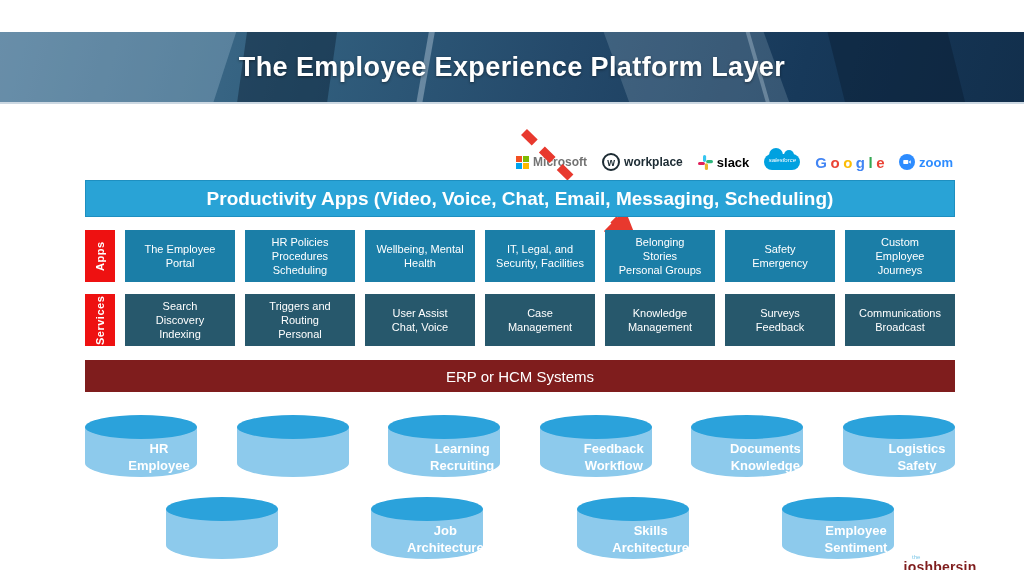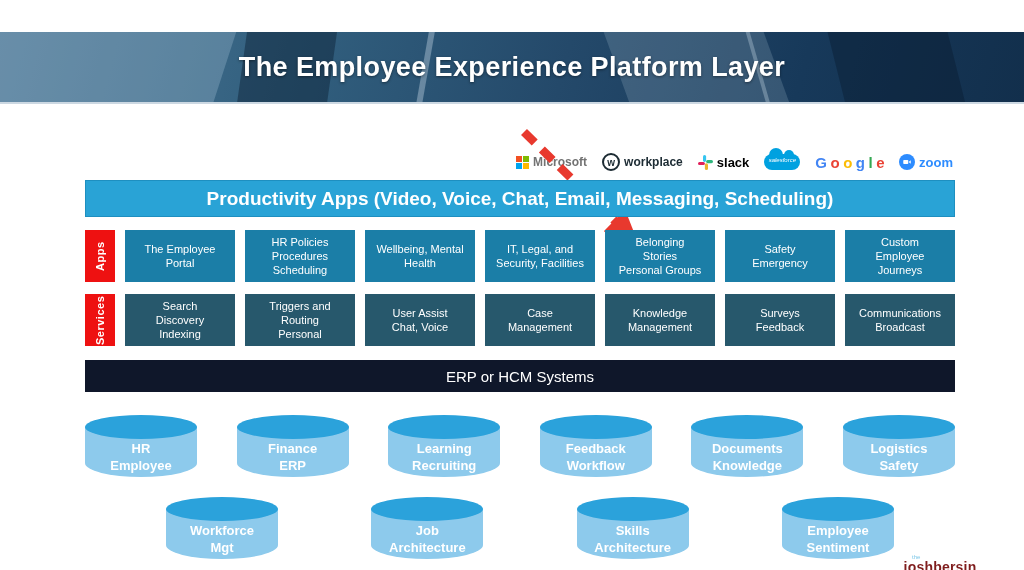--- a/index.html
+++ b/index.html
@@ -62,33 +62,33 @@
     display:flex; align-items:center; justify-content:center;
     writing-mode:vertical-rl; transform:rotate(180deg); letter-spacing:0.5px; flex:0 0 30px;
   }
   .box {
     flex:1; display:flex; align-items:center; justify-content:center; text-align:center;
     color:#fff; font-size:11px; line-height:1.3; white-space:pre-line;
   }
   .app-box { background:#1B7EA7; }
   .service-box { background:#27586C; }
   .erp-bar {
-    margin-top:14px; height:32px; background:#0f172a;
+    margin-top:14px; height:32px; background:#7f1d1d;
     display:flex; align-items:center; justify-content:center;
     color:#fff; font-size:15px;
   }
   
   .cyl-row { position:absolute; display:flex; justify-content:space-between; }
   .row1 { left:85px; top:383px; width:870px; }
   .row2 { left:166px; top:465px; width:728px; }
   .cyl { position:relative; width:112px; height:74px; }
   .cyl-top { position:absolute; top:0; left:0; width:112px; height:24px; border-radius:50%; background:#2BA2DB; }
   .cyl-body { position:absolute; top:12px; left:0; width:112px; height:50px; background:#8DCAEC;
     border-radius:0 0 56px 56px / 0 0 14px 14px; }
-  .cyl-label { position:absolute; top:26px; left:0; width:100%; text-align:center;
+  .cyl-label { position:absolute; top:26px; left:18px; width:100%; text-align:center;
     color:#fff; font-weight:bold; font-size:13px; line-height:1.3; white-space:pre-line; }
   
   .copyright { position:absolute; left:48px; bottom:11px; font-size:9px; color:#8a948c; }
   .jb-logo { position:absolute; right:46px; bottom:10px; width:76px; text-align:center; line-height:1; }
   .jb-the { display:block; text-align:left; margin-left:10px; color:#7EC8E8; font-size:6px; }
   .jb-name { display:block; color:#7f1d1d; font-size:14px; font-weight:bold; letter-spacing:0.2px; }
   .jb-company { display:block; text-align:right; margin-right:2px; color:#7EC8E8; font-size:8px; }
   .page-num { position:absolute; right:28px; bottom:13px; font-size:9px; font-weight:bold; color:#333; }
 </style>
 </head>
@@ -212,22 +212,20 @@
   <div class="cyl-row row1">
     <div class="cyl">
       <div class="cyl-body"></div>
         <div class="cyl-top"></div>
       <div class="cyl-label">HR
 Employee</div>
     </div>
     <div class="cyl">
       <div class="cyl-body"></div>
         <div class="cyl-top"></div>
-      <div class="cyl-label">Finance
-ERP</div>
     </div>
     <div class="cyl">
       <div class="cyl-body"></div>
         <div class="cyl-top"></div>
       <div class="cyl-label">Learning
 Recruiting</div>
     </div>
     <div class="cyl">
       <div class="cyl-body"></div>
         <div class="cyl-top"></div>
@@ -245,22 +243,20 @@
         <div class="cyl-top"></div>
       <div class="cyl-label">Logistics
 Safety</div>
     </div>
   </div>
 
   <div class="cyl-row row2">
     <div class="cyl">
       <div class="cyl-body"></div>
         <div class="cyl-top"></div>
-      <div class="cyl-label">Workforce
-Mgt</div>
     </div>
     <div class="cyl">
       <div class="cyl-body"></div>
         <div class="cyl-top"></div>
       <div class="cyl-label">Job
 Architecture</div>
     </div>
     <div class="cyl">
       <div class="cyl-body"></div>
         <div class="cyl-top"></div>

